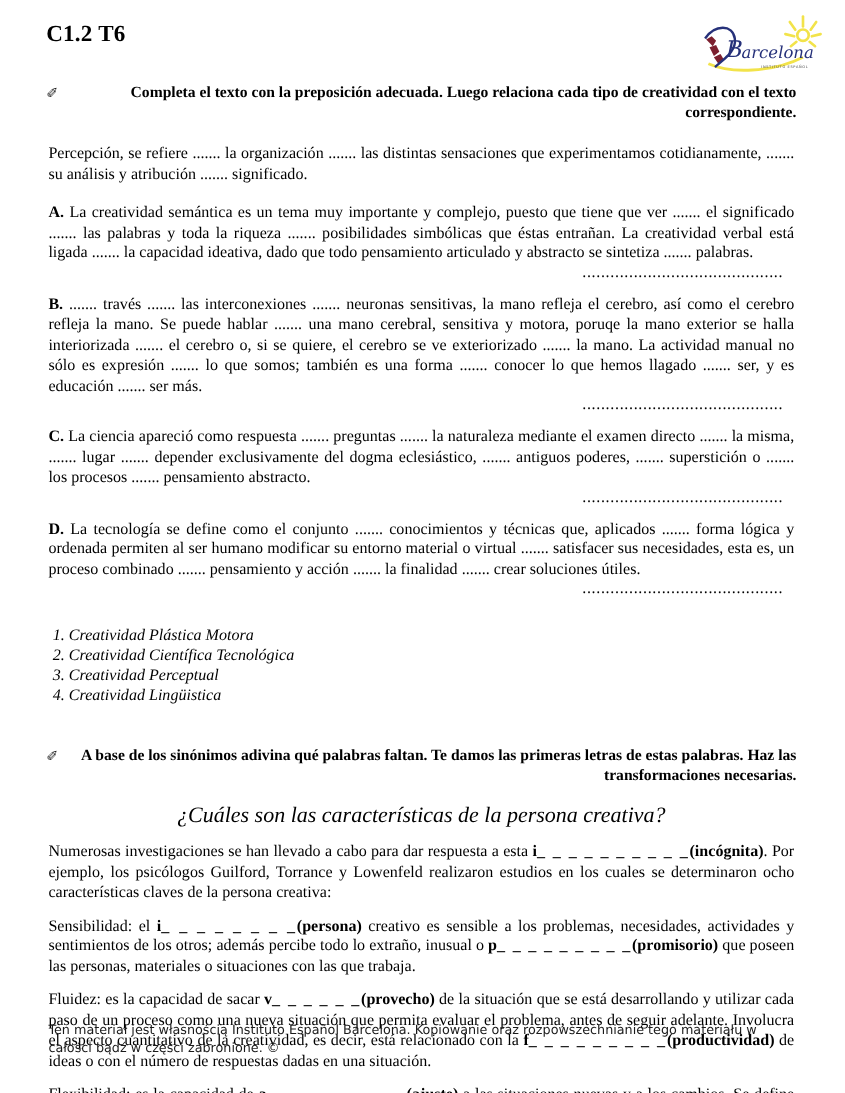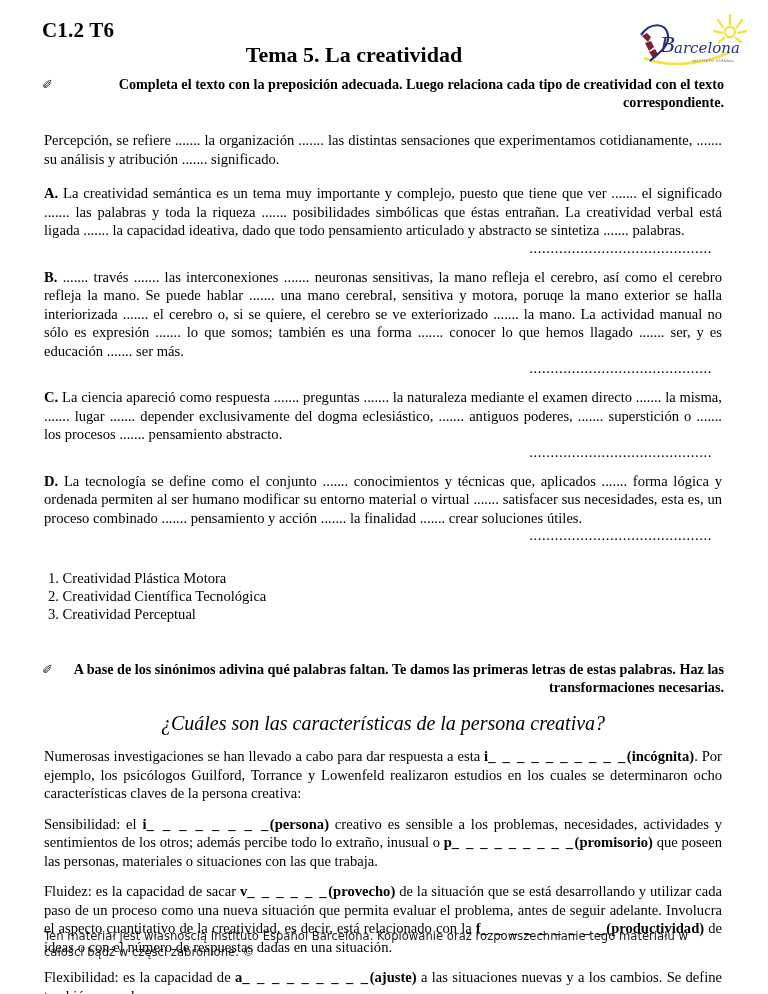--- a/index.html
+++ b/index.html
@@ -98,20 +98,21 @@
     font-size: 14.6px;
     line-height: 16px;
     letter-spacing: 0.6px;
   }
 
   
   .num-list {
     padding: 0 46px 0 48px;
     font-size: 14.6px;
     line-height: 18px;
+    font-style: italic;
   }
   .num-list div { white-space: nowrap; }
 
   
   .sub-question {
     text-align: center;
     font-size: 20px;
     font-weight: normal;
     font-style: italic;
     padding: 0 46px 0 44px;
@@ -138,21 +139,20 @@
     color: #1a1a1a;
   }
 </style>
 </head>
 <body>
 
 <div class="page">
 
   <div class="header">
     <div class="doc-code">C1.2 T6</div>
-    <div class="doc-title">Tema 5. La creatividad</div>
 
     <svg class="logo" viewBox="0 0 120 58">
 
       <g stroke="#f2e34a" stroke-width="2.4" stroke-linecap="round" fill="none">
         <line x1="100" y1="3" x2="100" y2="12"></line>
         <line x1="88" y1="8" x2="93" y2="15"></line>
         <line x1="112" y1="8" x2="107" y2="15"></line>
         <line x1="84" y1="19" x2="92" y2="21"></line>
         <line x1="116" y1="19" x2="108" y2="21"></line>
         <line x1="89" y1="30" x2="94" y2="26"></line>
@@ -203,20 +203,21 @@
 
   <p class="para"><b>D.</b> <span>La tecnología se define como el conjunto ....... conocimientos y técnicas que, aplicados ....... forma lógica y ordenada permiten al ser humano modificar su entorno material o virtual ....... satisfacer sus necesidades, esta es, un proceso combinado ....... pensamiento y acción ....... la finalidad ....... crear soluciones útiles.</span></p>
   <span class="dots-line">...........................................</span>
 
   <div class="spacer-26"></div>
 
   <div class="num-list">
     <div>1. Creatividad Plástica Motora</div>
     <div>2. Creatividad Científica Tecnológica</div>
     <div>3. Creatividad Perceptual</div>
+    <div>4. Creatividad Lingüistica</div>
   </div>
 
   <div class="spacer-26"></div>
   <div class="spacer-12"></div>
 
   <div class="task">
     <span class="task-icon">✐</span>
     <span class="task-text">A base de los sinónimos adivina qué palabras faltan. Te damos las primeras letras de estas palabras. Haz las transformaciones necesarias.</span>
   </div>
 

